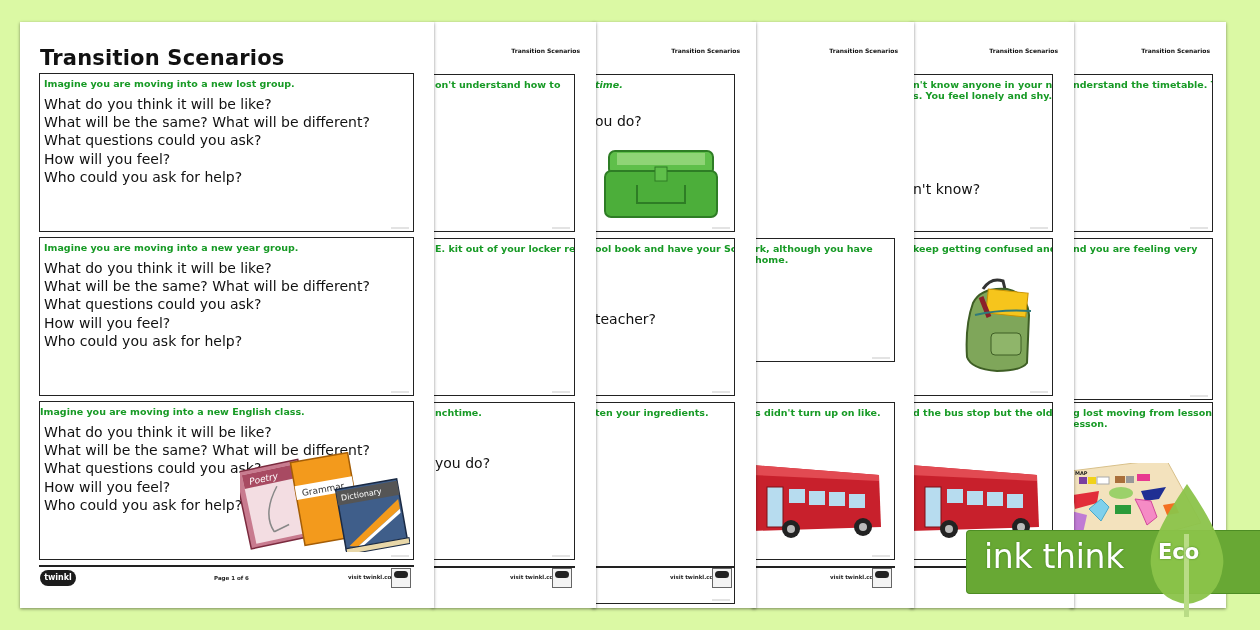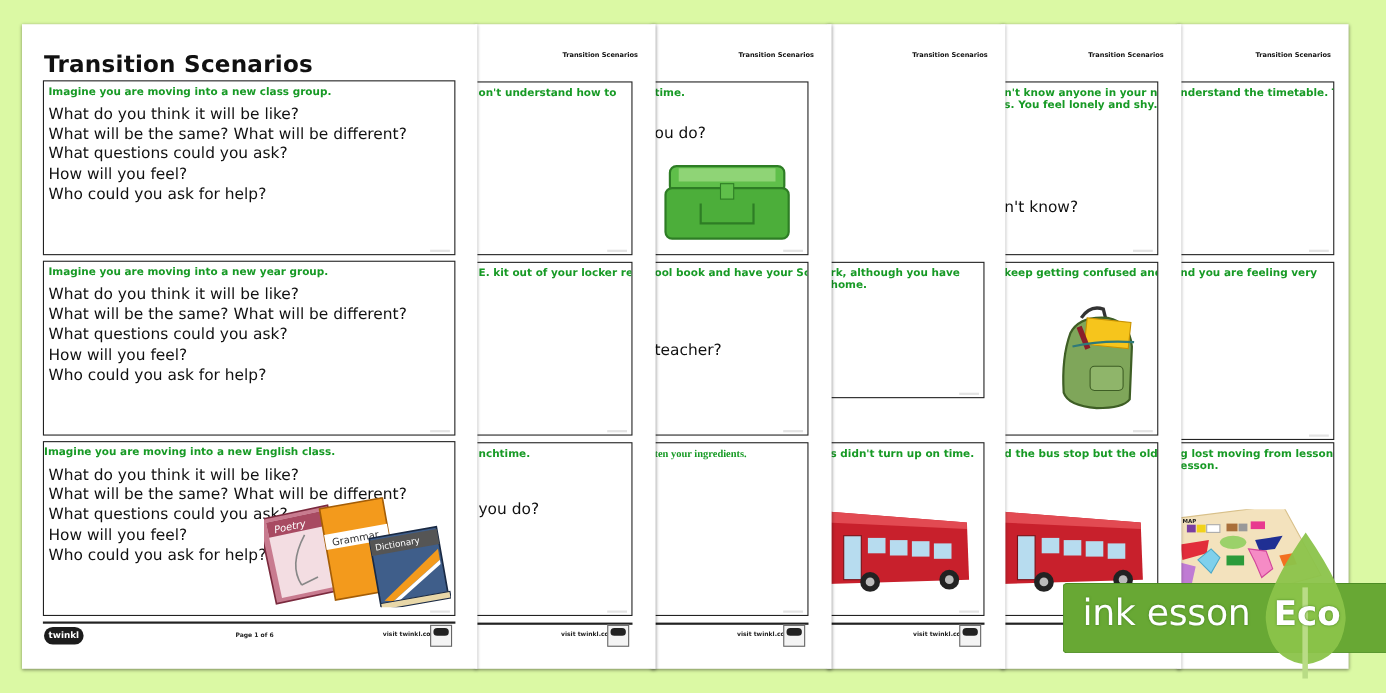--- a/index.html
+++ b/index.html
@@ -40,21 +40,21 @@
   .eco-bar {
     position:absolute; left:966px; top:530px; width:294px; height:64px;
     background:#68a834; border:1.5px solid #4d8d24; border-right:none; border-radius:4px 0 0 4px; box-sizing:border-box;
   }
   .eco-text {
     position:absolute; left:984px; top:537px; font-size:33px; color:#fff; font-family:"DejaVu Sans", sans-serif;
     text-shadow: 0 0 2px #3d7a1b; letter-spacing:-0.3px;
   }
   .leaf { position:absolute; left:1147px; top:482px; width:80px; height:135px; }
   .eco-label {
-    position:absolute; left:1158px; top:540px; font-size:31px; font-weight:bold; color:#fff;
+    position:absolute; left:1158px; top:540px; font-size:21px; font-weight:bold; color:#fff;
     text-shadow:0 0 2px #3d7a1b;
   }
 </style>
 </head>
 <body>
 
 <div class="page" style="left:1070px; width:156px;">
   <div class="page-head-small">Transition Scenarios</div>
   <div class="card" style="left:0; top:52px; width:143px; height:158px;">
     <div class="card-title" style="left:2px;">nderstand the timetable. There</div>
@@ -130,21 +130,21 @@
 </div>
 
 <div class="page" style="left:752px; width:162px;">
   <div class="page-head-small">Transition Scenarios</div>
   <div class="card" style="left:-2px; top:216px; width:145px; height:124px;">
     <div class="card-title" style="left:4px;">rk, although you have</div>
     <div class="card-title" style="left:4px; top:15px;">home.</div>
     <div class="card-foot"></div>
   </div>
   <div class="card" style="left:-2px; top:380px; width:145px; height:158px;">
-    <div class="card-title" style="left:4px;">s didn't turn up on time.</div>
+    <div class="card-title" style="left:4px;">s didn't turn up on like.</div>
     <svg style="position:absolute; left:0; top:58px;" width="140" height="82" viewBox="0 0 140 82">
       <path d="M0 4 L128 14 L130 66 L0 70 Z" fill="#c8202c"></path>
       <path d="M0 4 L128 14 L128 20 L0 14 Z" fill="#e24a52"></path>
       <rect x="16" y="26" width="16" height="40" fill="#b7dcef" stroke="#7a1016"></rect>
       <rect x="38" y="28" width="16" height="14" fill="#b7dcef"></rect>
       <rect x="58" y="30" width="16" height="14" fill="#b7dcef"></rect>
       <rect x="78" y="31" width="16" height="14" fill="#b7dcef"></rect>
       <rect x="98" y="33" width="16" height="14" fill="#b7dcef"></rect>
       <circle cx="40" cy="68" r="9" fill="#222"></circle>
         <circle cx="40" cy="68" r="4" fill="#bbb"></circle>
@@ -154,37 +154,37 @@
     <div class="card-foot"></div>
   </div>
   <div class="footer-line" style="left:-2px; top:544px; width:145px;"></div>
   <div class="footer-visit" style="left:78px; top:552px;">visit twinkl.com</div>
   <div class="footer-badge" style="left:120px; top:546px;"></div>
 </div>
 
 <div class="page" style="left:592px; width:164px;">
   <div class="page-head-small">Transition Scenarios</div>
   <div class="card" style="left:-2px; top:52px; width:145px; height:158px;">
-    <div class="card-title" style="left:4px;">time.</div>
+    <div class="card-title" style="left:4px;font-style:italic;">time.</div>
     <div class="card-q" style="left:4px; top:38px;">ou do?</div>
     <svg style="position:absolute; left:12px; top:74px;" width="120" height="70" viewBox="0 0 120 70">
       <rect x="6" y="2" width="104" height="24" rx="6" fill="#5fbf4a" stroke="#2e7d25" stroke-width="2"></rect>
       <rect x="14" y="4" width="88" height="12" fill="#8fd476"></rect>
       <rect x="2" y="22" width="112" height="46" rx="6" fill="#4cae3a" stroke="#2e7d25" stroke-width="2"></rect>
       <rect x="52" y="18" width="12" height="14" fill="#5fbf4a" stroke="#2e7d25"></rect>
       <path d="M34 36 L34 54 L82 54 L82 36" fill="none" stroke="#2e7d25" stroke-width="2"></path>
     </svg>
     <div class="card-foot"></div>
   </div>
   <div class="card" style="left:-2px; top:216px; width:145px; height:158px;">
     <div class="card-title" style="left:4px;">ool book and have your Science</div>
     <div class="card-q" style="left:4px; top:72px;">teacher?</div>
     <div class="card-foot"></div>
   </div>
-  <div class="card" style="left:-2px; top:380px; width:145px; height:158px;font-family:Liberation Serif, serif;">
+  <div class="card" style="left:-2px; top:380px; width:145px; height:202px;">
     <div class="card-title" style="left:4px;">ten your ingredients.</div>
     <div class="card-foot"></div>
   </div>
   <div class="footer-line" style="left:-2px; top:544px; width:145px;"></div>
   <div class="footer-visit" style="left:78px; top:552px;">visit twinkl.com</div>
   <div class="footer-badge" style="left:120px; top:546px;"></div>
 </div>
 
 <div class="page" style="left:432px; width:164px;">
   <div class="page-head-small">Transition Scenarios</div>
@@ -203,21 +203,21 @@
   </div>
   <div class="footer-line" style="left:-2px; top:544px; width:145px;"></div>
   <div class="footer-visit" style="left:78px; top:552px;">visit twinkl.com</div>
   <div class="footer-badge" style="left:120px; top:546px;"></div>
 </div>
 
 <div class="page" style="left:20px; width:414px;">
   <div class="page-title" style="left:20px;">Transition Scenarios</div>
 
   <div class="card" style="left:19px; top:51px; width:375px; height:159px;">
-    <div class="card-title" style="left:4px;">Imagine you are moving into a new class group.</div>
+    <div class="card-title" style="left:4px;">Imagine you are moving into a new lost group.</div>
     <div class="card-q" style="left:4px; top:22px;">What do you think it will be like?</div>
     <div class="card-q" style="left:4px; top:40px;">What will be the same? What will be different?</div>
     <div class="card-q" style="left:4px; top:58px;">What questions could you ask?</div>
     <div class="card-q" style="left:4px; top:77px;">How will you feel?</div>
     <div class="card-q" style="left:4px; top:95px;">Who could you ask for help?</div>
     <div class="card-foot"></div>
   </div>
 
   <div class="card" style="left:19px; top:215px; width:375px; height:159px;">
     <div class="card-title" style="left:4px;">Imagine you are moving into a new year group.</div>
@@ -262,18 +262,18 @@
   </div>
 
   <div class="footer-line" style="left:19px; top:543px; width:375px;"></div>
   <div class="footer-logo" style="left:20px; top:548px;">twinkl</div>
   <div class="footer-page" style="left:194px; top:553px;">Page 1 of 6</div>
   <div class="footer-visit" style="left:328px; top:552px;">visit twinkl.com</div>
   <div class="footer-badge" style="left:371px; top:546px;"></div>
 </div>
 
 <div class="eco-bar"></div>
-<div class="eco-text">ink esson</div>
+<div class="eco-text">ink think</div>
 <svg class="leaf" viewBox="0 0 80 135">
   <path d="M40 2 Q80 60 76 84 Q72 118 40 122 Q8 118 4 84 Q0 60 40 2 Z" fill="#8bc34a" opacity="0.95"></path>
   <rect x="37" y="52" width="5" height="83" fill="#b9dc86"></rect>
 </svg>
 <div class="eco-label">Eco</div>
 
 </body></html>

